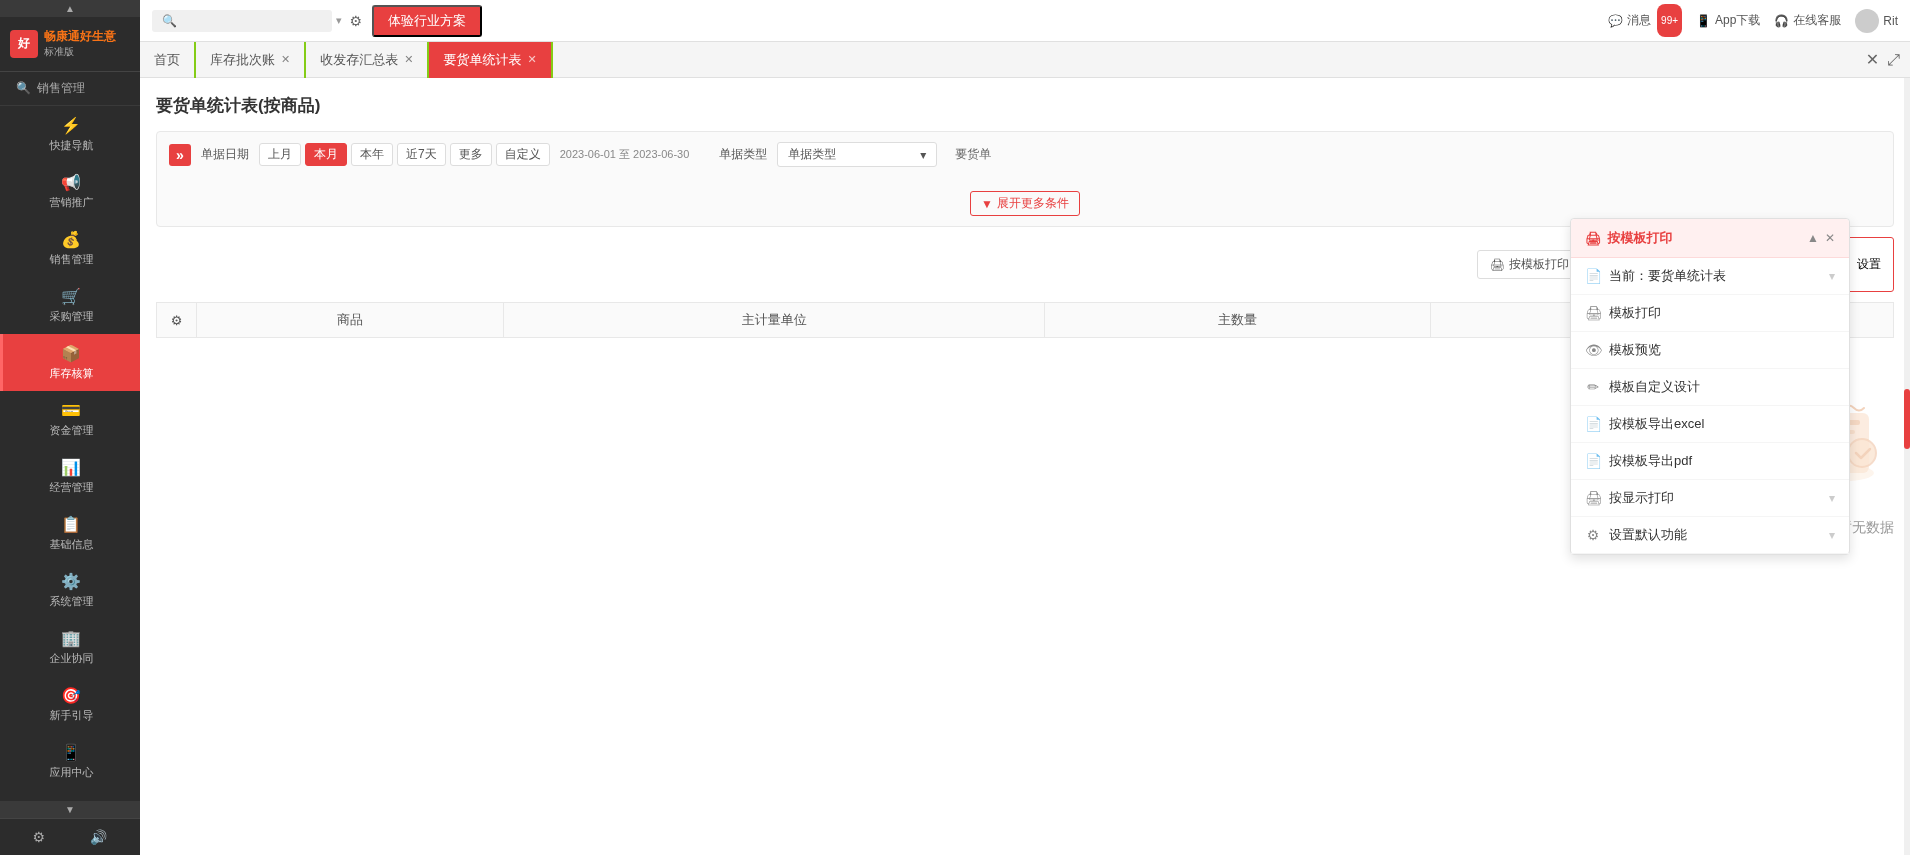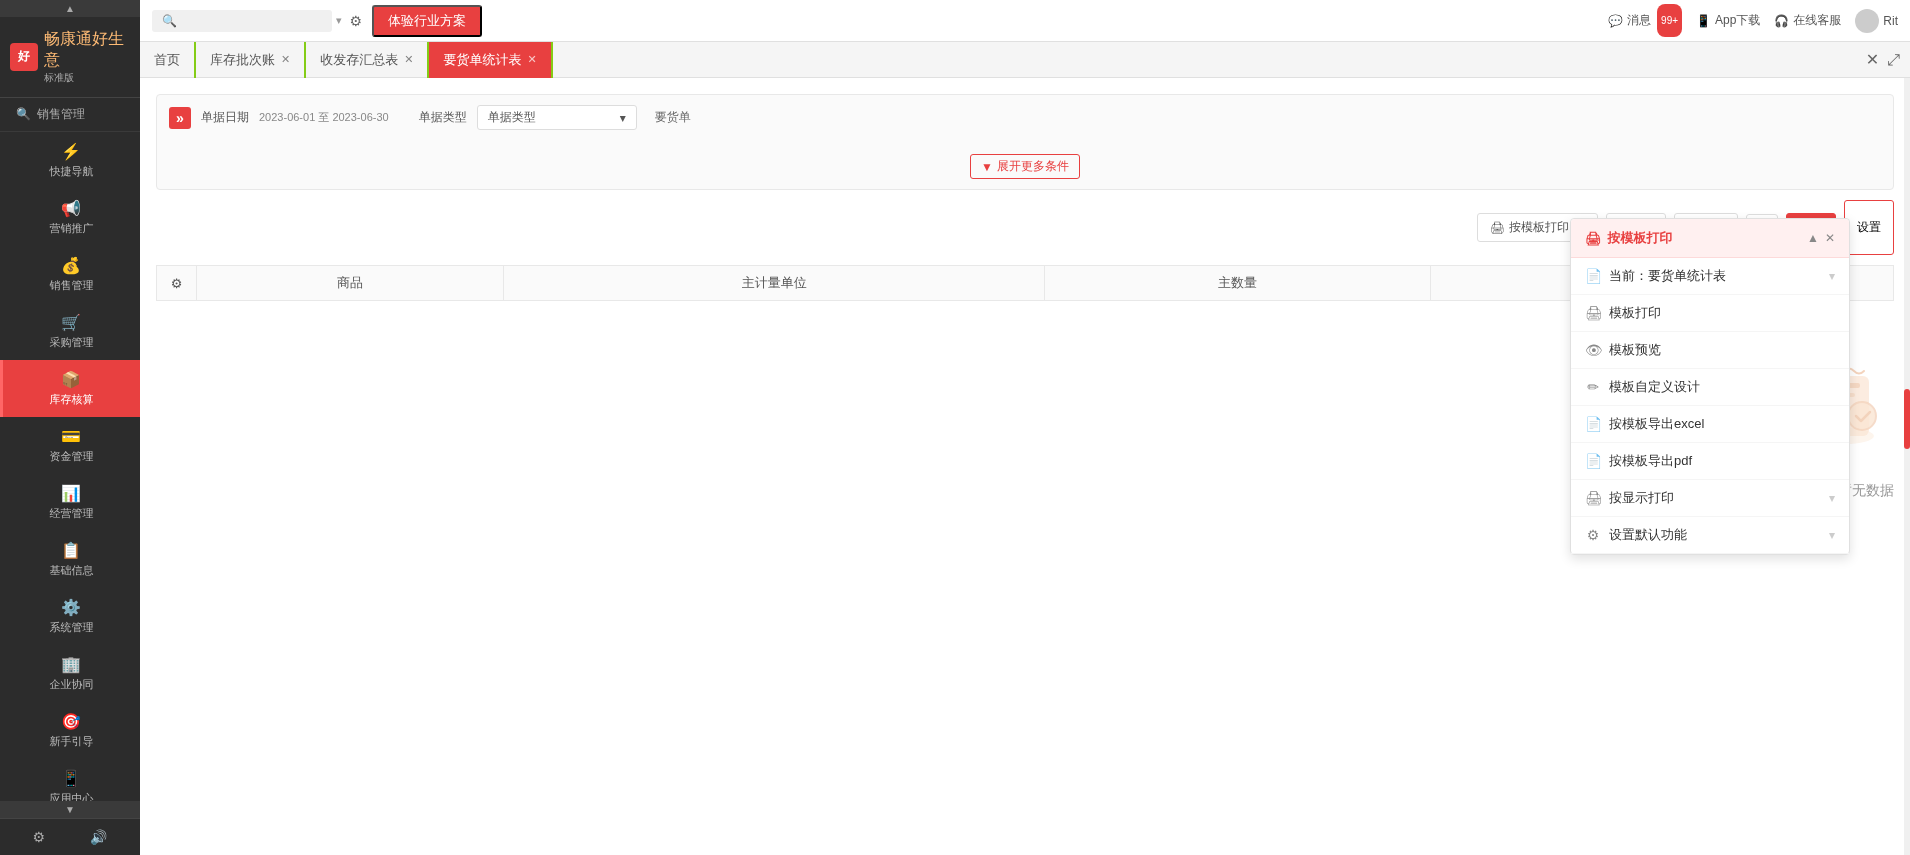--- a/index.html
+++ b/index.html
@@ -28,21 +28,21 @@
       border-radius: 4px;
       display: flex;
       align-items: center;
       justify-content: center;
       color: white;
       font-size: 12px;
       font-weight: bold;
       margin-right: 6px;
       flex-shrink: 0;
     }
-    .sidebar-logo-text { font-size: 16px; color: #fdba74; line-height: 1.3; }
+    .sidebar-logo-text { font-size: 12px; color: #f97316; line-height: 1.3; font-weight: bold; }
     .sidebar-logo-sub { font-size: 10px; color: #aaa; }
     .sidebar-search {
       display: flex;
       align-items: center;
       padding: 8px 10px;
       color: #aaa;
       font-size: 12px;
       cursor: pointer;
       border-bottom: 1px solid #3a3a3a;
     }
@@ -599,24 +599,33 @@
       <span>要货单统计表</span>
       <span class="tab-close">✕</span>
     </div>
     <div class="tab-bar-right">
       <span>✕</span>
       <span>⤢</span>
     </div>
   </div>
 
   <div class="page-content">
+    <div class="page-title">要货单统计表(按商品)</div>
 
     <div class="filter-bar">
       <button class="filter-expand-btn">»</button>
       <span class="filter-label">单据日期</span>
+      <div class="filter-date-options">
+        <button class="filter-date-btn">上月</button>
+        <button class="filter-date-btn active">本月</button>
+        <button class="filter-date-btn">本年</button>
+        <button class="filter-date-btn">近7天</button>
+        <button class="filter-date-btn">更多</button>
+        <button class="filter-date-btn">自定义</button>
+      </div>
       <span class="filter-date-range">2023-06-01 至 2023-06-30</span>
 
       <span class="filter-label" style="margin-left:20px;">单据类型</span>
       <div class="filter-dropdown">
         <span>单据类型</span>
         <span>▾</span>
       </div>
 
       <span class="filter-section-label">要货单</span>
 

